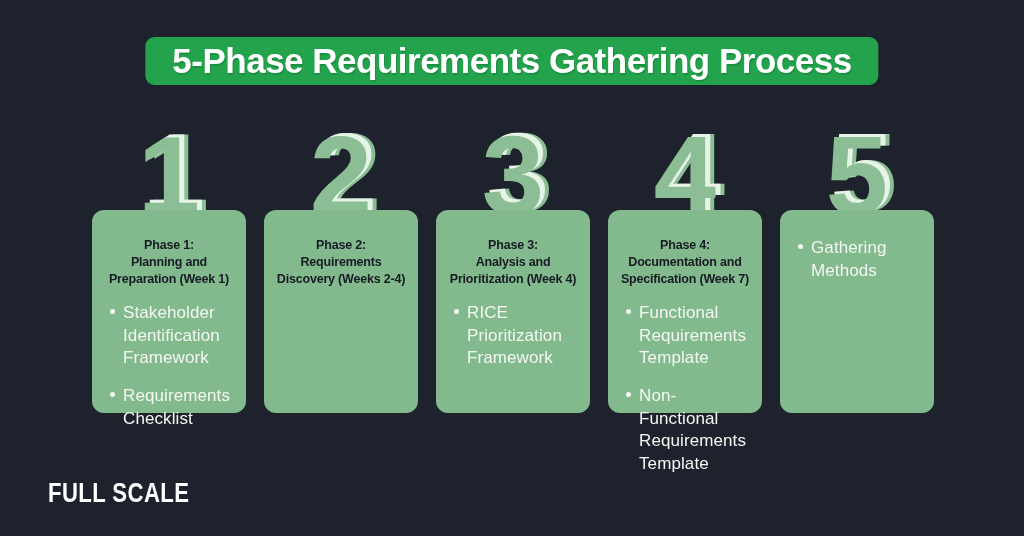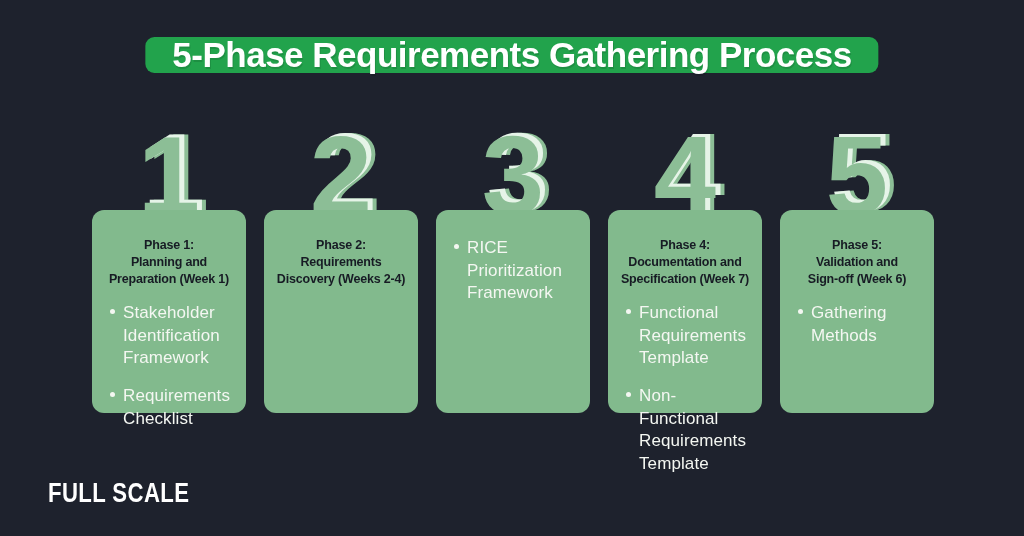--- a/index.html
+++ b/index.html
@@ -12,21 +12,21 @@
     height: 536px;
     background: var(--background, #1e222d);
     overflow: hidden;
   }
 
   .banner {
     position: absolute;
     top: 37px;
     left: 50%;
     transform: translateX(-50%);
-    height: 36px;
+    height: 48px;
     background: var(--banner-green, #22a34c);
     border-radius: 9px;
     display: inline-flex;
     align-items: center;
     padding: 0 27px;
     white-space: nowrap;
   }
   .banner-title {
     color: var(--title-text, #ffffff);
     font-size: 35px;
@@ -151,20 +151,23 @@
         <div class="card-header">Phase 2:
 Requirements
 Discovery (Weeks 2-4)</div>
         <ul class="bullets"></ul>
       </div>
     </div>
 
     <div class="phase">
       <div class="phase-number">3</div>
       <div class="card">
+        <div class="card-header">Phase 3:
+Analysis and
+Prioritization (Week 4)</div>
         <ul class="bullets">
           <li class="bullet">RICE Prioritization
 Framework</li>
         </ul>
       </div>
     </div>
 
     <div class="phase">
       <div class="phase-number">4</div>
       <div class="card">
@@ -178,23 +181,20 @@
           <li class="bullet">Non-Functional
 Requirements
 Template</li>
         </ul>
       </div>
     </div>
 
     <div class="phase">
       <div class="phase-number">5</div>
       <div class="card">
-        <div class="card-header">Phase 5:
-Validation and
-Sign-off (Week 6)</div>
         <ul class="bullets">
           <li class="bullet">Gathering Methods</li>
         </ul>
       </div>
     </div>
 
   </div>
 
   <div class="logo">FULL SCALE</div>
 

